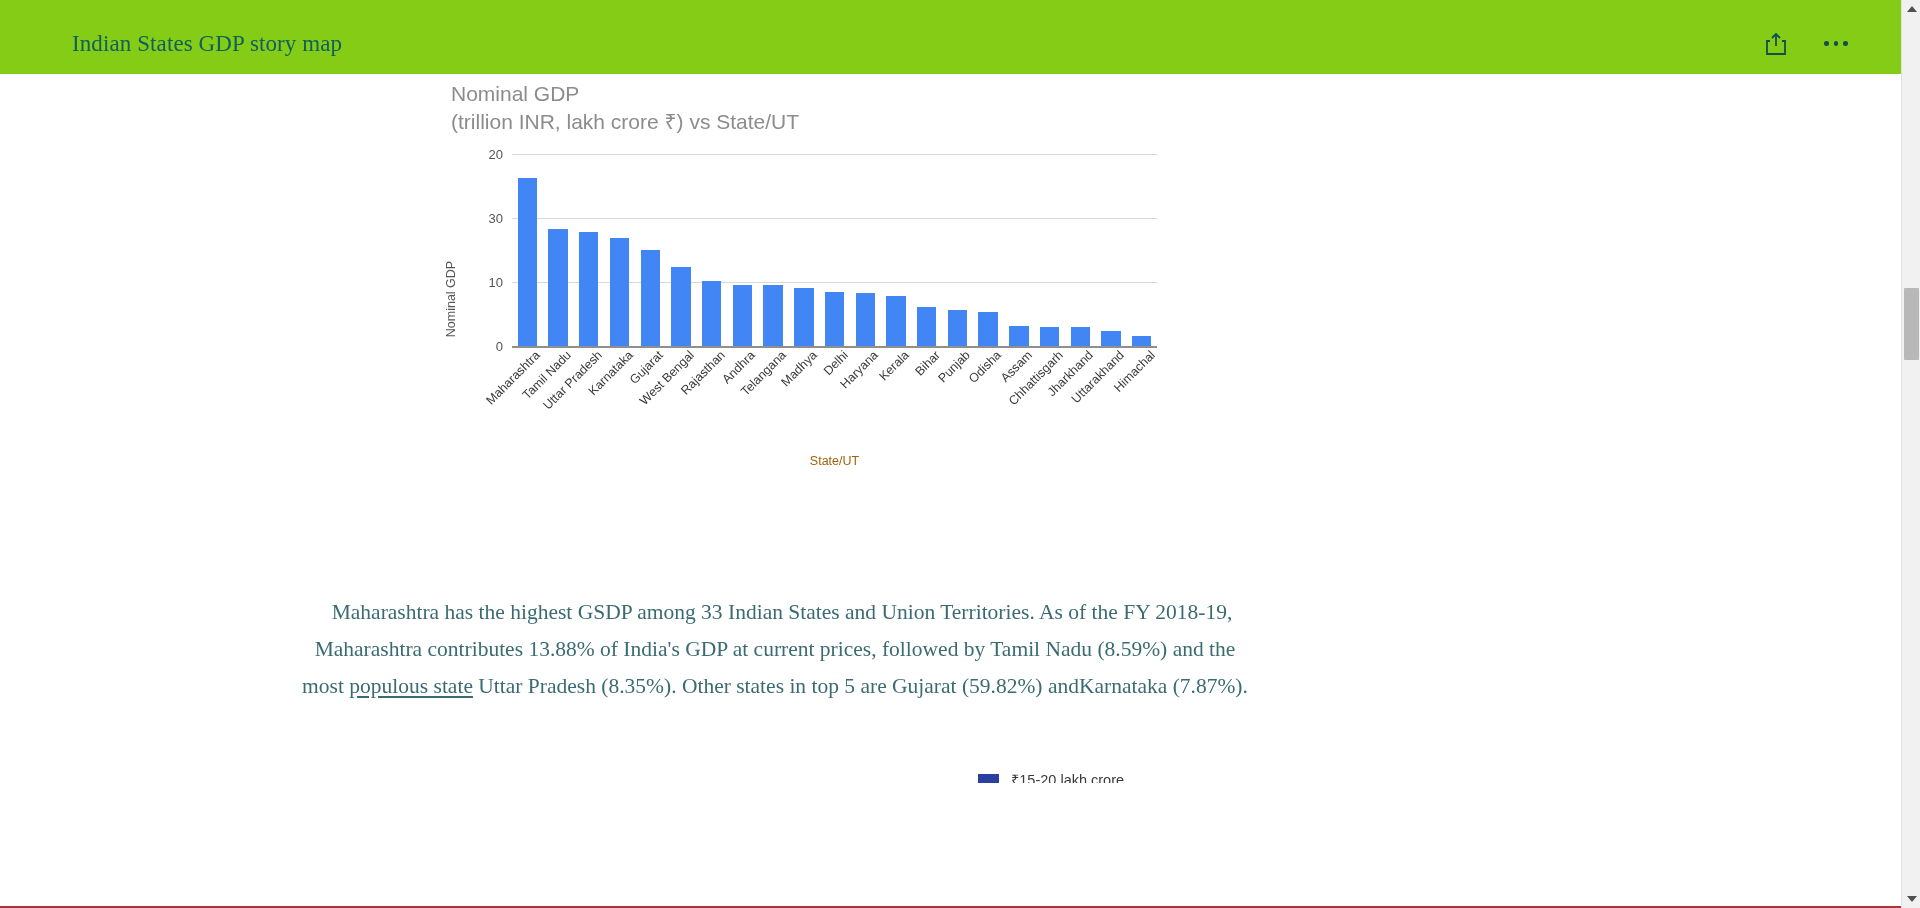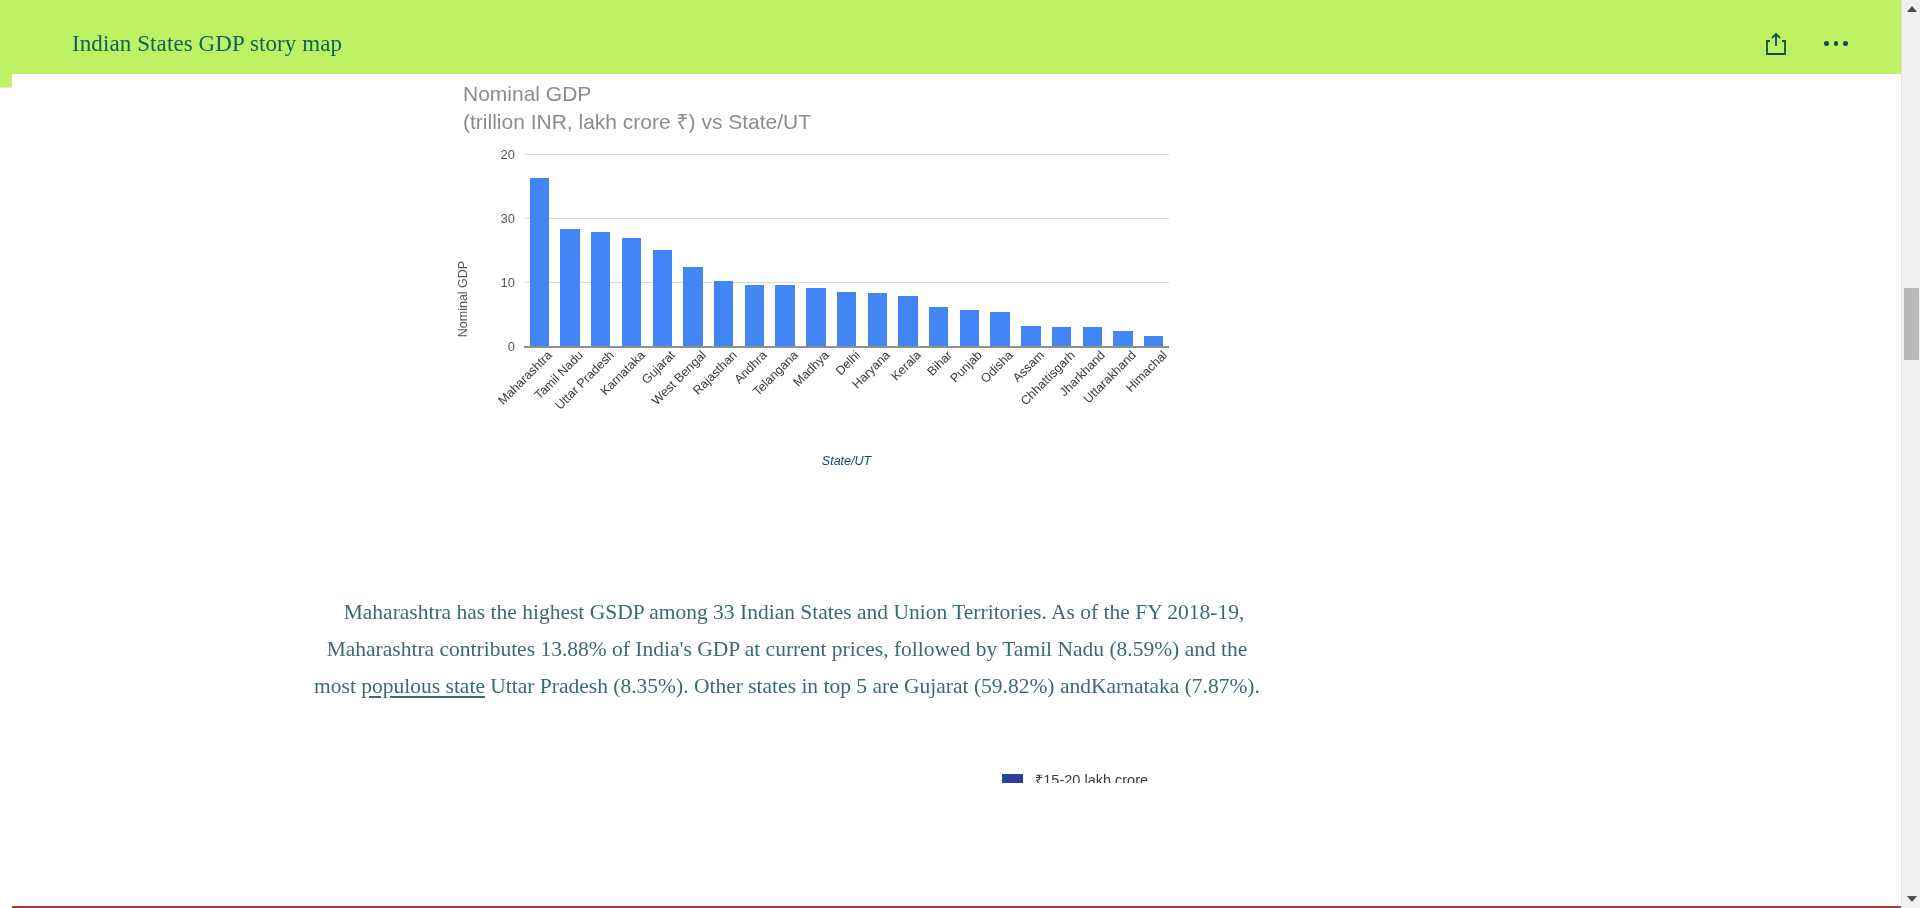--- a/index.html
+++ b/index.html
@@ -19,21 +19,21 @@
     height: 908px;
     background: #ffffff;
   }
 
   
   .header {
     position: absolute;
     top: 0; left: 0;
     width: 1901px;
     height: 88px;
-    background: #bef264;
+    background: #84cc16;
     border-bottom: 1px solid #e3e3e3;
     display: flex;
     align-items: center;
     justify-content: space-between;
     padding: 0 48px 0 72px;
   }
   .header-title {
     font-family: "Liberation Serif", serif;
     font-size: 23px;
     color: #11605e;
@@ -58,21 +58,21 @@
   .dots i {
     width: 4.5px; height: 4.5px;
     border-radius: 50%;
     background: #114f4f;
     display: block;
   }
 
   
   .content {
     position: absolute;
-    top: 74px; left: 12px;
+    top: 74px; left: 0;
     width: 1901px;
     height: 834px;
     background: #ffffff;
     overflow: hidden;
   }
 
   
   .chart-block {
     position: absolute;
     left: 449px;
@@ -175,22 +175,21 @@
     text-align: right;
   }
 
   .x-axis-title {
     position: absolute;
     left: 63px;
     width: 645px;
     top: 310px;
     text-align: center;
     font-size: 12.5px;
-    color: #0c4a6e;
-    font-style: italic;
+    color: #a16207;
   }
 
   
   .paragraph {
     position: absolute;
     left: 300px;
     top: 520px;
     width: 950px;
     font-family: "Liberation Serif", serif;
     font-size: 21.5px;
@@ -224,21 +223,20 @@
     flex: 0 0 21px;
   }
   .legend-label {
     font-size: 14.5px;
     color: #3a3a3a;
     white-space: nowrap;
   }
   .legend-row.clipped {
     height: 9px;
     overflow: hidden;
-    margin-left: 12px;
   }
 
   
   .bottom-rule {
     position: absolute;
     left: 0;
     bottom: 0;
     width: 1901px;
     height: 2px;
     background: #a33b3b;

